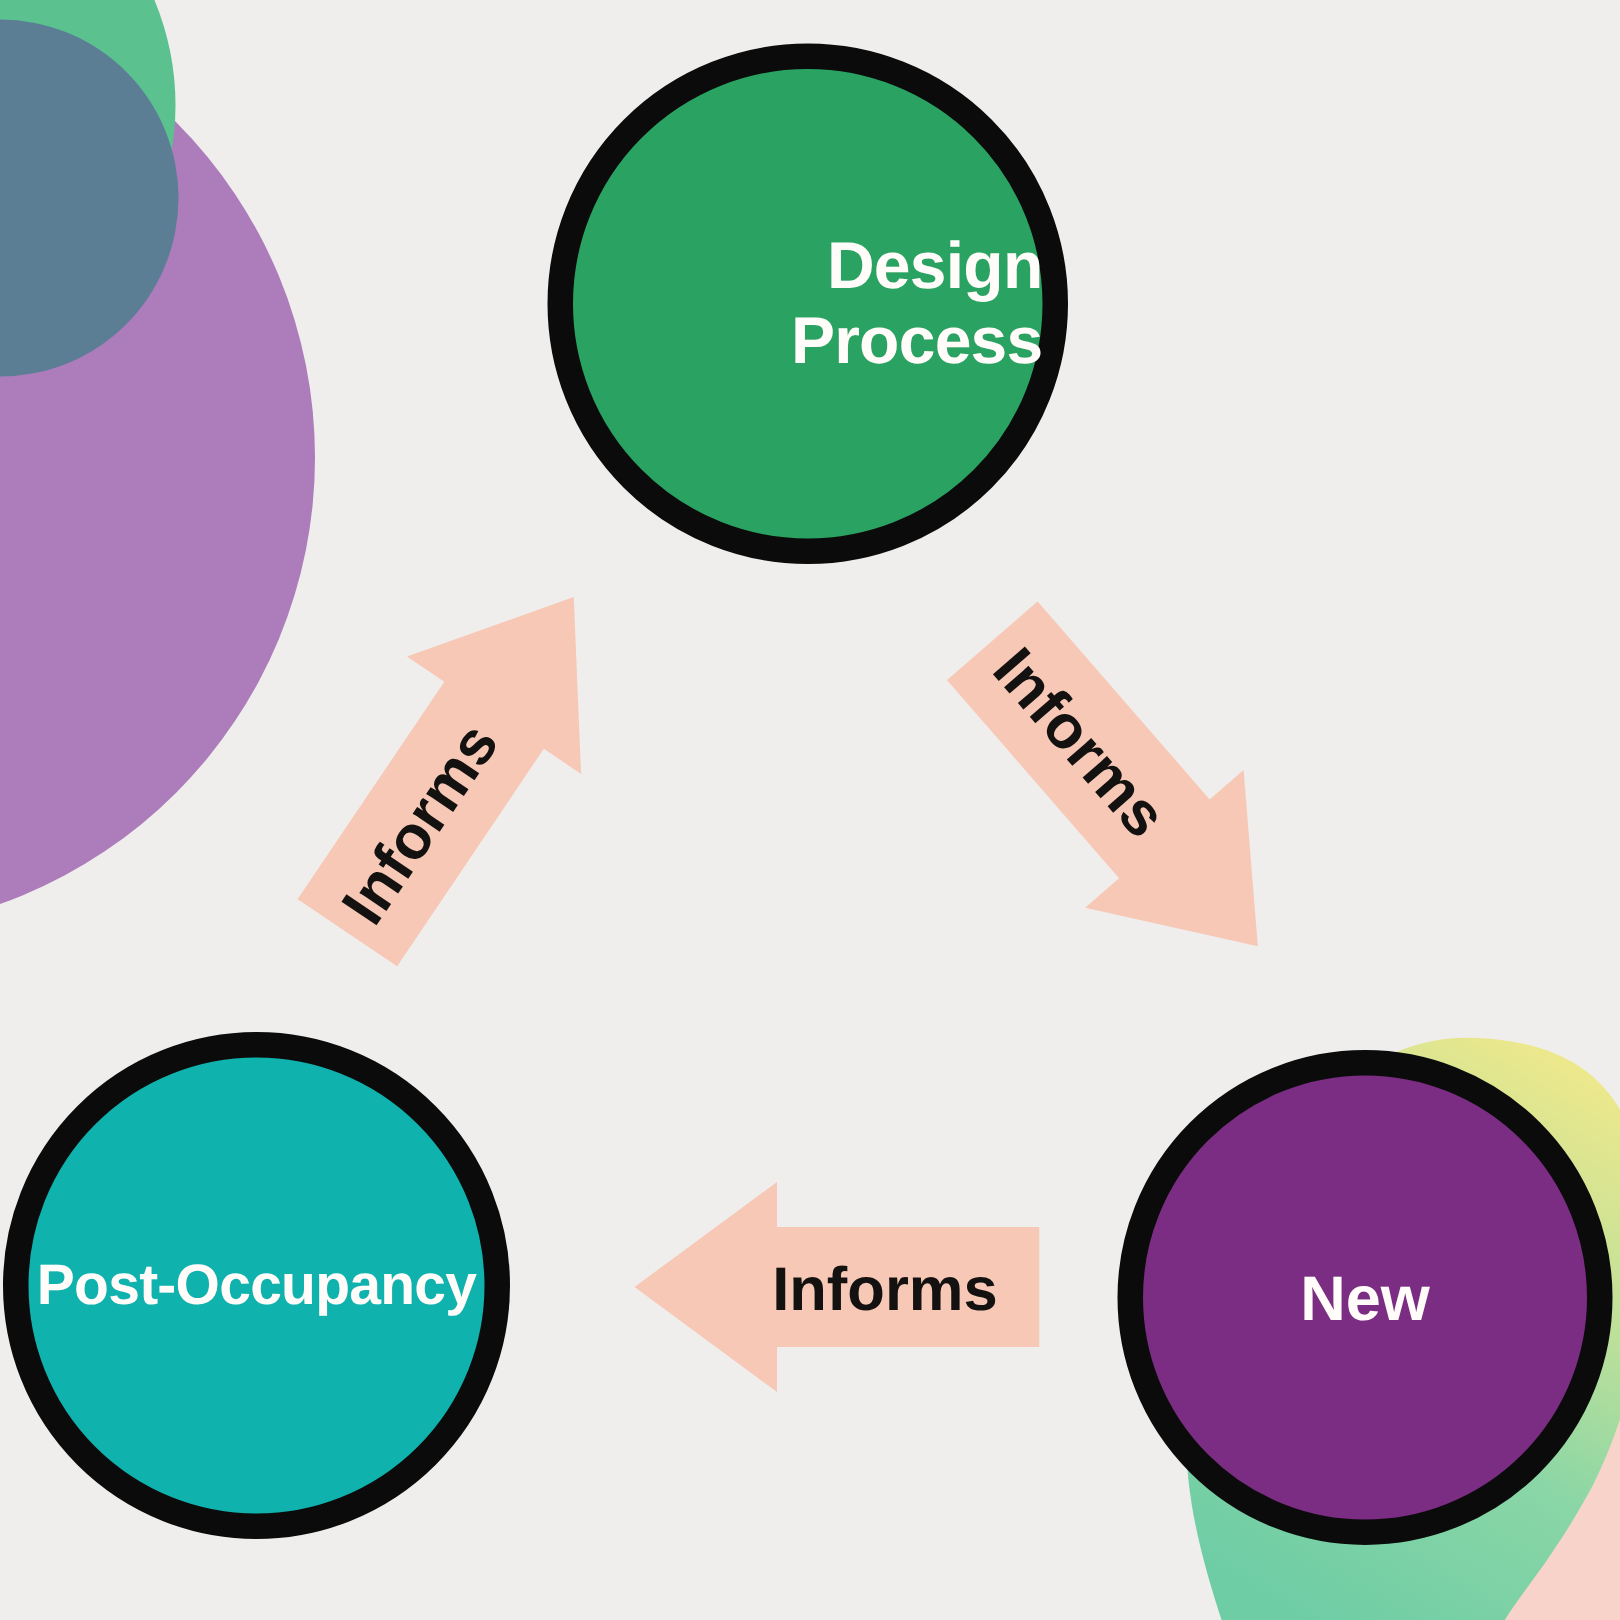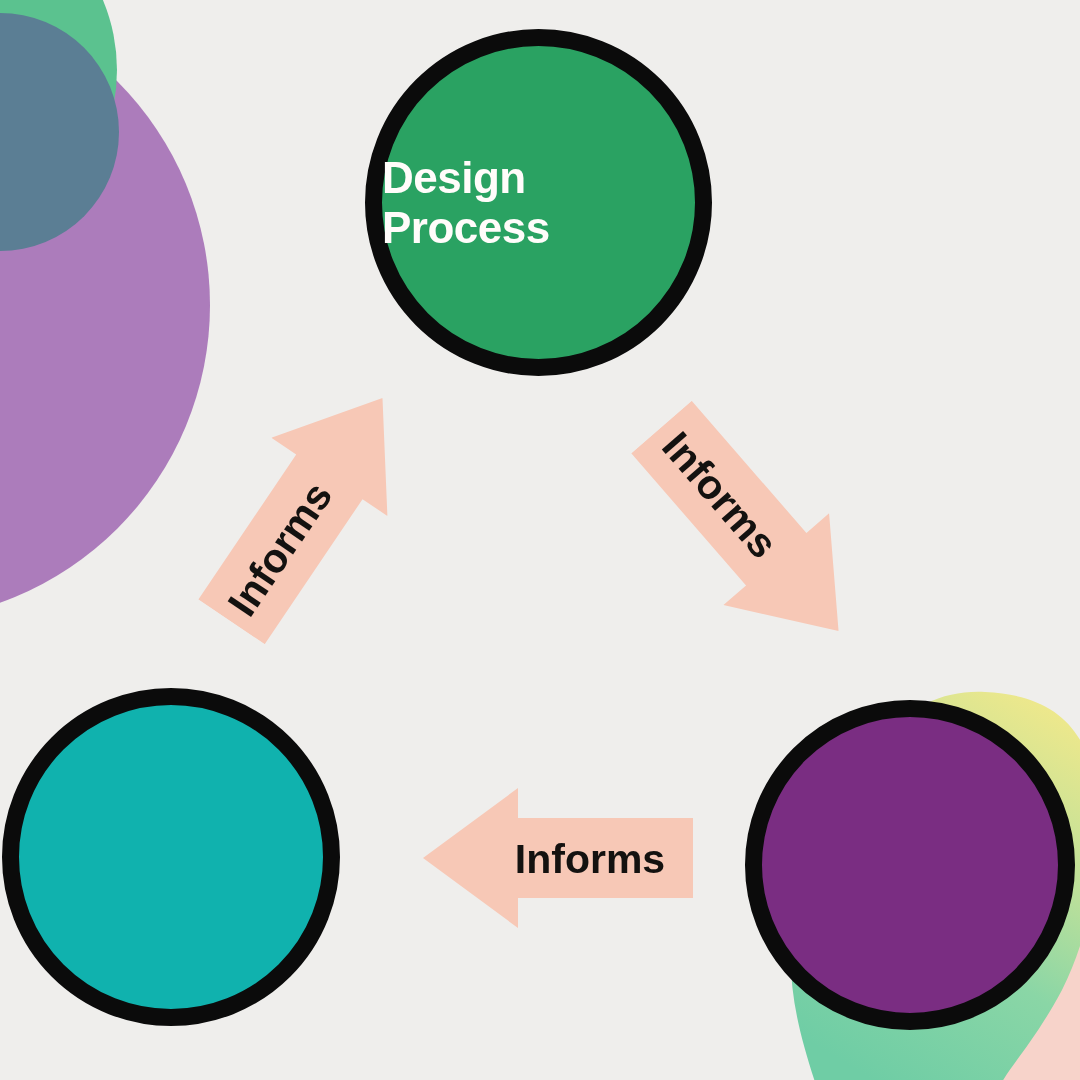--- a/index.html
+++ b/index.html
@@ -15,21 +15,21 @@
   .blob-lavender{left:-422px;top:-11px;width:632px;height:632px;background:#AC7CBB;}
   .blob-mint{left:-245px;top:-111px;width:362px;height:362px;background:#5BC28F;}
   .blob-slate{left:-119px;top:13px;width:238px;height:238px;background:#5B7E94;}
   .blob-pink{left:920px;top:880px;width:570px;height:570px;background:#F7D3CA;}
   .blob-svg{position:absolute;left:0;top:0;width:1080px;height:1080px;pointer-events:none;}
   
   .node{
     position:absolute;border-radius:50%;box-sizing:border-box;
     border:17px solid #0B0B0B;
     display:flex;flex-direction:column;align-items:center;justify-content:center;
-    color:#FFFCFA;font-weight:800;text-align:left;
+    color:#FFFCFA;font-weight:800;text-align:right;
   }
   .node-design{left:365px;top:29px;width:347px;height:347px;background:#2AA262;font-size:44px;letter-spacing:-0.5px;}
   .node-newdev{left:745px;top:700px;width:330px;height:330px;background:#7A2D82;font-size:42px;line-height:63px;}
   .node-poe{left:2px;top:688px;width:338px;height:338px;background:#10B2AE;font-size:38px;line-height:55px;letter-spacing:-0.5px;}
   
   .arrow{position:absolute;width:270px;height:140px;}
   .arrow polygon{fill:#F7C8B6;}
   .arrow-up-right{left:172px;top:440px;transform:rotate(-56deg);}
   .arrow-down-right{left:615px;top:459px;transform:rotate(49deg);}
   .arrow-left{left:423px;top:788px;transform:rotate(180deg);}
@@ -76,18 +76,20 @@
 
   <div class="arrow-label arrow-label-up">Informs</div>
   <div class="arrow-label arrow-label-down">Informs</div>
   <div class="arrow-label arrow-label-bottom">Informs</div>
 
   <div class="node node-design">
     <span>Design Process</span>
   </div>
 
   <div class="node node-newdev">
+    <span>New</span>
   </div>
 
   <div class="node node-poe">
+    <span>Post-Occupancy</span>
   </div>
 
 </div>
 
 </body></html>

